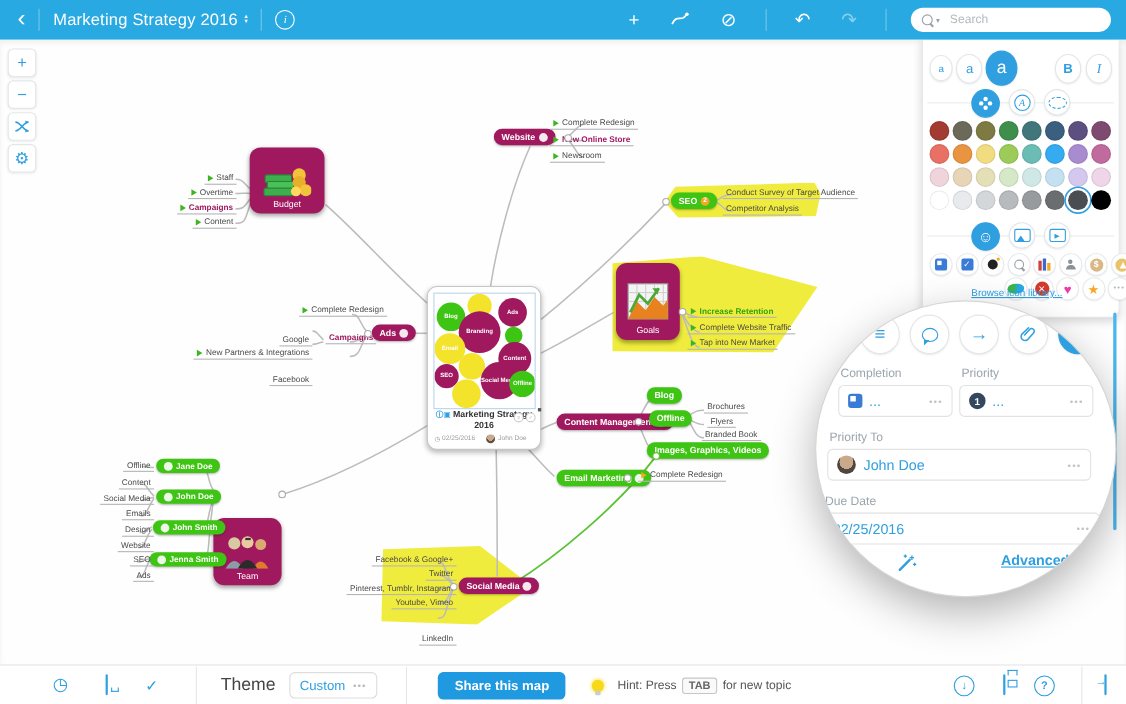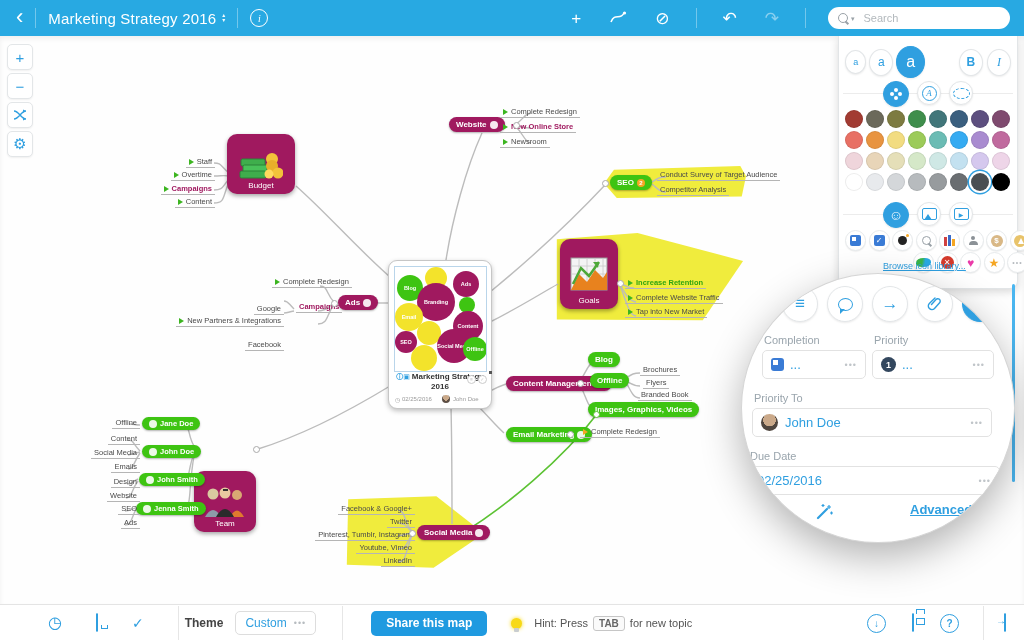--- a/index.html
+++ b/index.html
@@ -437,21 +437,21 @@
   <div class="child" style="right:884px;top:482px;">Ads</div>
 
   <div class="pill mag-bg" style="left:417px;top:489px;">
     <span>Social Media</span>
       <span class="pico"></span>
   </div>
   <div class="child" style="right:609px;top:468px;">Facebook &amp; Google+</div>
   <div class="child" style="right:609px;top:481px;">Twitter</div>
   <div class="child" style="right:609px;top:494px;">Pinterest, Tumblr, Instagram</div>
   <div class="child" style="right:609px;top:507px;">Youtube, Vimeo</div>
-  <div class="child" style="right:609px;top:520px;">LinkedIn</div>
+  <div class="child" style="right:609px;top:540px;">LinkedIn</div>
 </div>
 
 <div class="panel">
   <div class="fontrow">
     <span class="circb" style="width:22px;height:22px;font-size:9px;">a</span>
     <span class="circb" style="width:25px;height:25px;font-size:12px;margin-left:3px;">a</span>
     <span class="circb sel" style="width:30px;height:30px;font-size:16px;margin-left:3px;">a</span>
     <span class="circb" style="width:25px;height:25px;font-size:12px;font-weight:bold;margin-left:34px;">B</span>
     <span class="circb" style="width:25px;height:25px;font-size:12px;font-style:italic;font-family:'Liberation Serif',serif;margin-left:4px;">I</span>
   </div>
@@ -611,21 +611,21 @@
       </svg>
   </span>
   <a class="adv">Advanced</a>
 </div>
 
 <div class="botbar">
   <span class="bb-ico" style="margin-left:48px;">◷</span>
   <span style="margin-left:34px;"><span class="screen"></span></span>
   <span class="bb-ico" style="margin-left:34px;font-size:14px;">✓</span>
   <span class="bb-sep" style="margin-left:34px;"></span>
-  <span style="margin-left:6px;font-size:12px;color:#444;font-weight:bold;">Theme</span>
+  <span style="margin-left:22px;font-size:16px;color:#444;">Theme</span>
   <span class="themebtn" style="margin-left:12px;">
     <span>Custom</span>
       <span class="dots">•••</span>
   </span>
   <span class="bb-sep" style="margin-left:26px;"></span>
   <button class="sharebtn" style="margin-left:28px;">Share this map</button>
   <span class="bulb" style="margin-left:24px;"></span>
   <span class="hint" style="margin-left:12px;">
     <span>Hint: Press</span>
     <span class="key">TAB</span>

